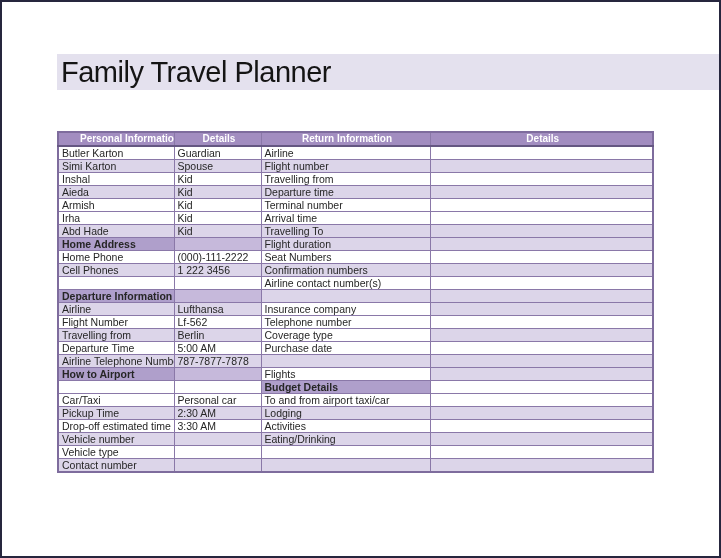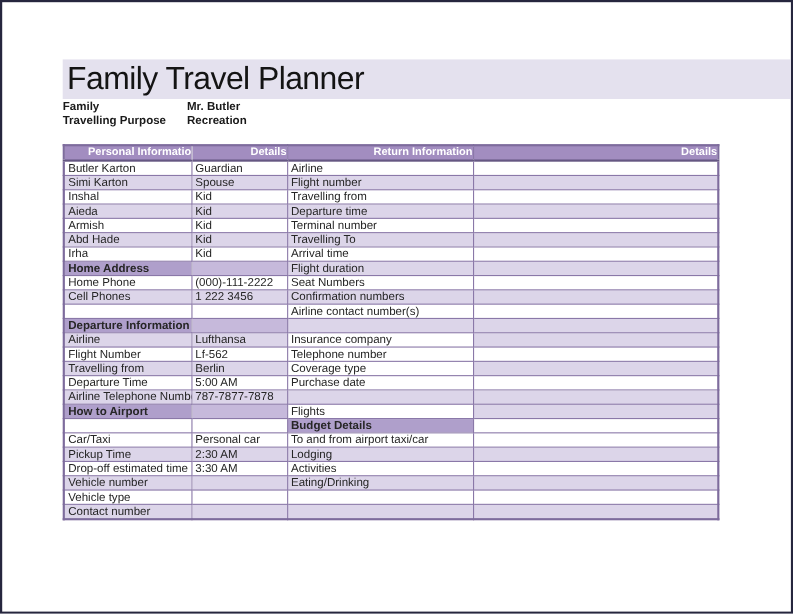--- a/index.html
+++ b/index.html
@@ -26,47 +26,37 @@
     border-collapse:collapse; table-layout:fixed;
     border:2px solid #7e6c9d;
   }
   table.planner th, table.planner td {
     border:1px solid #8a78a8; height:12px; font-size:10.5px;
     padding:0 0 0 3px; color:#262626; white-space:nowrap; overflow:hidden;
     vertical-align:middle; line-height:12px;
   }
   table.planner th {
     background:#a28dc0; color:#ffffff; font-weight:bold; font-size:10px;
-    border-bottom:2px solid #655782; text-align:right; height:12px;
+    border-bottom:2px solid #655782; text-align:center; height:12px;
   }
   table.planner th.first { text-align:left;padding-left:21px; }
   td.W { background:#ffffff;margin-top:47px; }
   td.L { background:#dcd5e9; }
   td.H { background:#af9fcb; color:#ffffff; font-weight:bold; font-size:10px; }
   td.S { background:#c6b9db; }
 </style>
 </head>
 <body>
 
 <div class="page">
 
   <div class="title-bar">
     <h1>Family Travel Planner</h1>
   </div>
 
-  <div class="meta">
-    <div class="meta-row">
-      <span class="meta-label">Family</span>
-      <span class="meta-value">Mr. Butler</span>
-    </div>
-    <div class="meta-row">
-      <span class="meta-label">Travelling Purpose</span>
-      <span class="meta-value">Recreation</span>
-    </div>
-  </div>
 
   <table class="planner">
     <colgroup>
       <col style="width:116px">
         <col style="width:87px">
         <col style="width:169px">
         <col style="width:223px">
     </colgroup>
     <thead>
       <tr>
@@ -101,32 +91,32 @@
           <td class="L">Departure time</td>
           <td class="L"></td>
         </tr>
         <tr>
           <td class="W">Armish</td>
           <td class="W">Kid</td>
           <td class="W">Terminal number</td>
           <td class="W"></td>
         </tr>
         <tr>
+          <td class="W">Irha</td>
+          <td class="W">Kid</td>
+          <td class="W">Arrival time</td>
+          <td class="W"></td>
+        </tr>
+        <tr>
           <td class="L">Abd Hade</td>
           <td class="L">Kid</td>
           <td class="L">Travelling To</td>
           <td class="L"></td>
         </tr>
         <tr>
-          <td class="W">Irha</td>
-          <td class="W">Kid</td>
-          <td class="W">Arrival time</td>
-          <td class="W"></td>
-        </tr>
-        <tr>
           <td class="H">Home Address</td>
           <td class="S"></td>
           <td class="L">Flight duration</td>
           <td class="L"></td>
         </tr>
         <tr>
           <td class="W">Home Phone</td>
           <td class="W">(000)-111-2222</td>
           <td class="W">Seat Numbers</td>
           <td class="W"></td>

